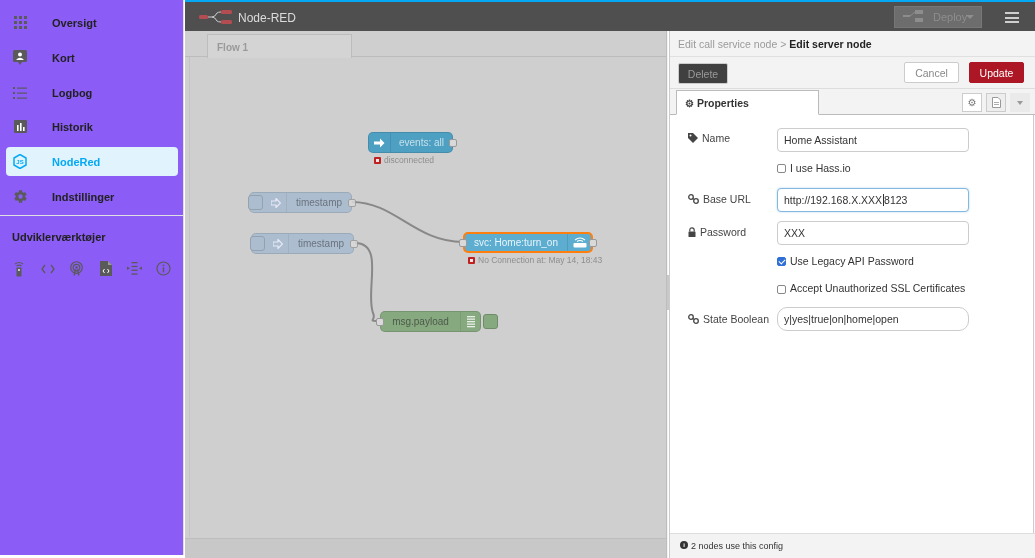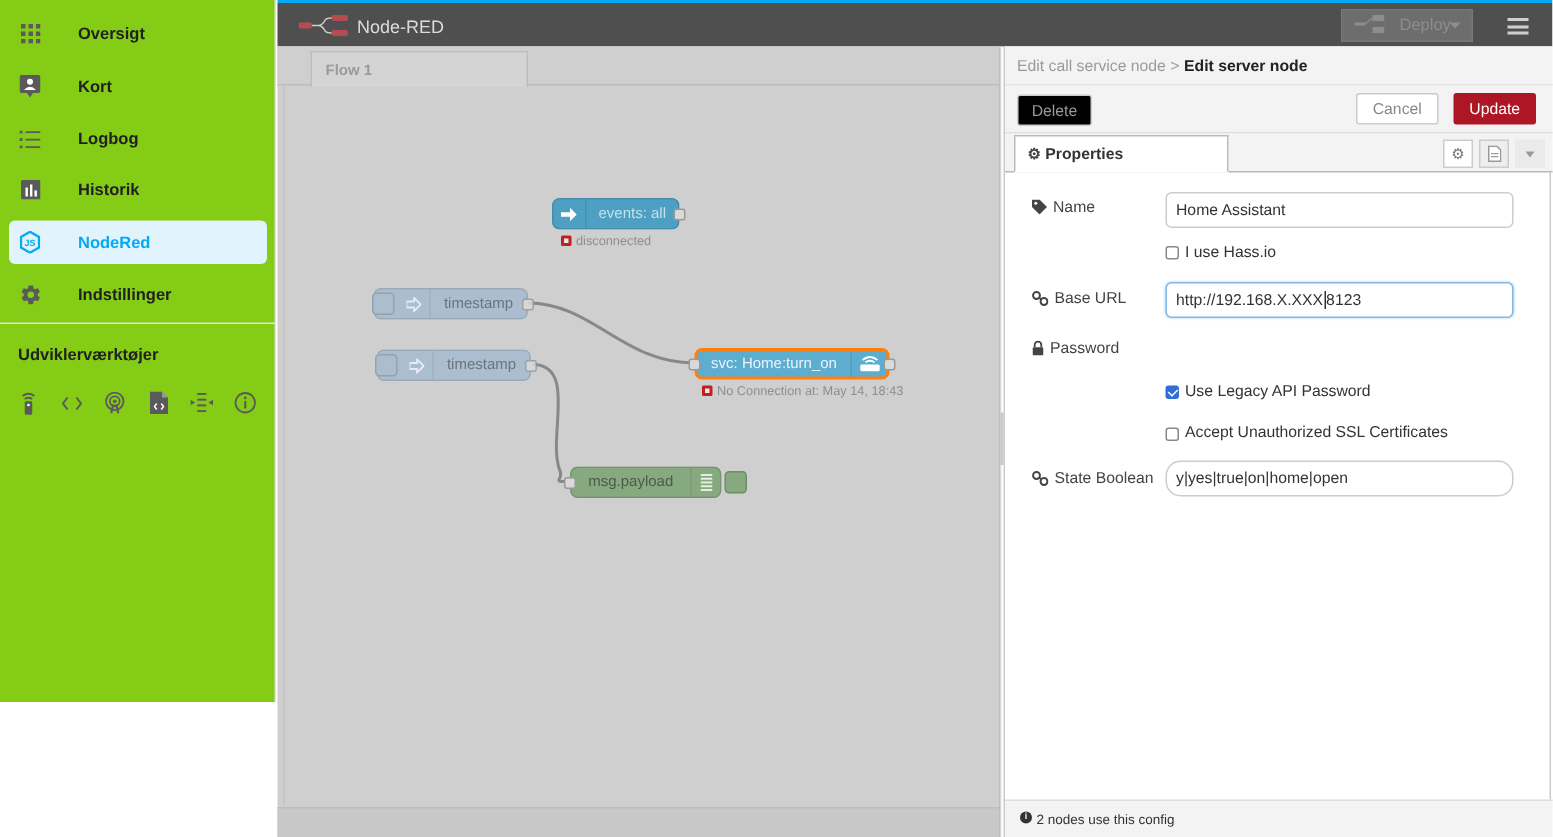--- a/index.html
+++ b/index.html
@@ -1,20 +1,20 @@
 <!DOCTYPE html>
 <html><head>
 <meta charset="utf-8">
 <style>
   * { box-sizing: border-box; margin: 0; padding: 0; }
   html, body { width: 1035px; height: 558px; overflow: hidden; background: #fff; font-family: "Liberation Sans", sans-serif; }
   #root { position: relative; width: 1035px; height: 558px; }
 
   
-  .sidebar { position: absolute; left: 0; top: 0; width: 184px; height: 468px; background: #84cc16; border-right: 1px solid #e0e0e0; }
+  .sidebar { position: absolute; left: 0; top: 0; width: 184px; height: 555px; background: #8b5cf6; border-right: 1px solid #e0e0e0; }
   .sb-item { position: absolute; left: 6px; width: 172px; height: 29px; border-radius: 4px; display: flex; align-items: center; cursor: pointer; }
   .sb-item.active { background: #e1f3fc; }
   .sb-icon { position: absolute; left: 6px; width: 16px; height: 16px; display: flex; align-items: center; justify-content: center; color: #5a5a5a; }
   .sb-item.active .sb-icon { color: #03a9f4; }
   .sb-label { position: absolute; left: 46px; font-size: 11px; font-weight: bold; color: #212121; }
   .sb-item.active .sb-label { color: #03a9f4; }
   .sb-divider { position: absolute; left: 0; top: 215px; width: 184px; height: 1px; background: #e0e0e0; }
   .sb-section { position: absolute; left: 12px; top: 231px; font-size: 11px; font-weight: bold; color: #212121; }
   .dev-tools { position: absolute; left: 10px; top: 260px; display: flex; gap: 12px; }
   .dev-tool { width: 17px; height: 17px; display: flex; align-items: center; justify-content: center; color: #5a5a5a; cursor: pointer; }
@@ -49,34 +49,34 @@
   .splitter-handle { position: absolute; left: 482px; top: 275px; width: 3px; height: 35px; background: #c8c8c8; }
 
   
   .tray { position: absolute; left: 484px; top: 31px; width: 366px; height: 527px; background: #fff; border-left: 1px solid #ccc; }
   .tray-head { position: absolute; left: 0; top: 0; width: 366px; height: 26px; background: #f3f3f3; border-bottom: 1px solid #e0e0e0; padding: 7px 0 0 8px; font-size: 10.5px; }
   .tray-head .crumb { color: #9a9a9a; }
   .tray-head .crumb-sep { color: #9a9a9a; margin: 0 3px; }
   .tray-head .current { color: #222; font-weight: bold; }
   .tray-toolbar { position: absolute; left: 0; top: 26px; width: 366px; height: 32px; background: #f3f3f3; border-bottom: 1px solid #ddd; }
   .btn { position: absolute; height: 21px; font-size: 10.5px; display: flex; align-items: center; justify-content: center; border-radius: 2px; cursor: pointer; }
-  .btn-delete { left: 8px; top: 6px; width: 50px; background: #000000; border: 1px solid #ccc; color: #999; }
+  .btn-delete { left: 8px; top: 6px; width: 50px; background: #404040; border: 1px solid #ccc; color: #999; }
   .btn-cancel { left: 234px; top: 5px; width: 55px; background: #fff; border: 1px solid #ccc; color: #888; }
   .btn-update { left: 299px; top: 5px; width: 55px; background: #ad1625; border: 1px solid #ad1625; color: #fff; }
   .tray-tabs { position: absolute; left: 0; top: 58px; width: 366px; height: 26px; background: #f3f3f3; border-bottom: 1px solid #bbb; }
   .tray-tab { position: absolute; left: 6px; top: 1px; width: 143px; height: 25px; background: #fff; border: 1px solid #bbb; border-bottom: 1px solid #fff; font-size: 10.5px; font-weight: bold; color: #333; padding: 6px 0 0 8px; cursor: pointer; }
   .tab-icon-btn { position: absolute; top: 4px; width: 20px; height: 19px; border: 1px solid #ccc; background: #fff; display: flex; align-items: center; justify-content: center; cursor: pointer; color: #777; }
   .tab-icon-btn.b1 { left: 292px; }
   .tab-icon-btn.b2 { left: 316px; background: #eee; }
   .tab-icon-btn.b3 { left: 340px; width: 20px; border: none; background: #eaeaea; }
   .tri-down { width: 0; height: 0; border-left: 3.5px solid transparent; border-right: 3.5px solid transparent; border-top: 4px solid #999; }
 
   .form { position: absolute; left: 0; top: 84px; width: 366px; height: 415px; }
   .frow-label { position: absolute; left: 18px; font-size: 10.5px; color: #444; display: flex; align-items: center; gap: 4px; }
-  .finput { position: absolute; left: 107px; width: 232px; height: 24px; border: 1px solid #ccc; border-radius: 4px; font-size: 10.5px; color: #333; padding: 0 6px; display: flex; align-items: center; font-family: "Liberation Sans", sans-serif; background: #fff; }
+  .finput { position: absolute; left: 107px; width: 192px; height: 24px; border: 1px solid #ccc; border-radius: 4px; font-size: 10.5px; color: #333; padding: 0 6px; display: flex; align-items: center; font-family: "Liberation Sans", sans-serif; background: #fff; }
   .finput.focus { border-color: #85b7e0; box-shadow: 0 0 2px rgba(82,168,236,0.5); }
   .caret { display: inline-block; width: 1px; height: 12px; background: #333; margin: 0 0.5px; }
   .fcheck { position: absolute; left: 107px; font-size: 10.5px; color: #333; display: flex; align-items: center; gap: 4px; cursor: pointer; }
   .cbox { width: 9px; height: 9px; border: 1px solid #888; border-radius: 2px; background: #fff; }
   .cbox.checked { background: #2f6fd6; border-color: #2f6fd6; position: relative; }
   .cbox.checked::after { content: ""; position: absolute; left: 2px; top: 0px; width: 3px; height: 5px; border: solid #fff; border-width: 0 1.5px 1.5px 0; transform: rotate(45deg); }
 
   .tray-foot { position: absolute; left: 0; top: 502px; width: 366px; height: 25px; background: #f3f3f3; border-top: 1px solid #ddd; }
   .foot-info { position: absolute; left: 10px; top: 7px; font-size: 9px; color: #333; display: flex; align-items: flex-start; gap: 3px; }
   .info-dot { width: 8px; height: 8px; border-radius: 50%; background: #333; color: #fff; font-size: 6px; font-weight: bold; display: flex; align-items: center; justify-content: center; }
@@ -384,20 +384,21 @@
             <span>8123</span>
         </div>
 
         <div class="frow-label" style="top:111px;">
           <svg width="8" height="10" viewBox="0 0 8 10">
               <path d="M1.8 4.5 V3 Q1.8 0.8 4 0.8 Q6.2 0.8 6.2 3 V4.5" fill="none" stroke="#444" stroke-width="1.2"></path>
               <rect x="0.5" y="4.5" width="7" height="5.5" rx="0.5" fill="#444"></rect>
             </svg>
           <span>Password</span>
         </div>
+        <div class="finput" style="top:106px;">XXX</div>
 
         <div class="fcheck" style="top:140px;">
           <span class="cbox checked"></span>
           <span>Use Legacy API Password</span>
         </div>
 
         <div class="fcheck" style="top:167px;align-items:flex-end;">
           <span class="cbox"></span>
           <span>Accept Unauthorized SSL Certificates</span>
         </div>

